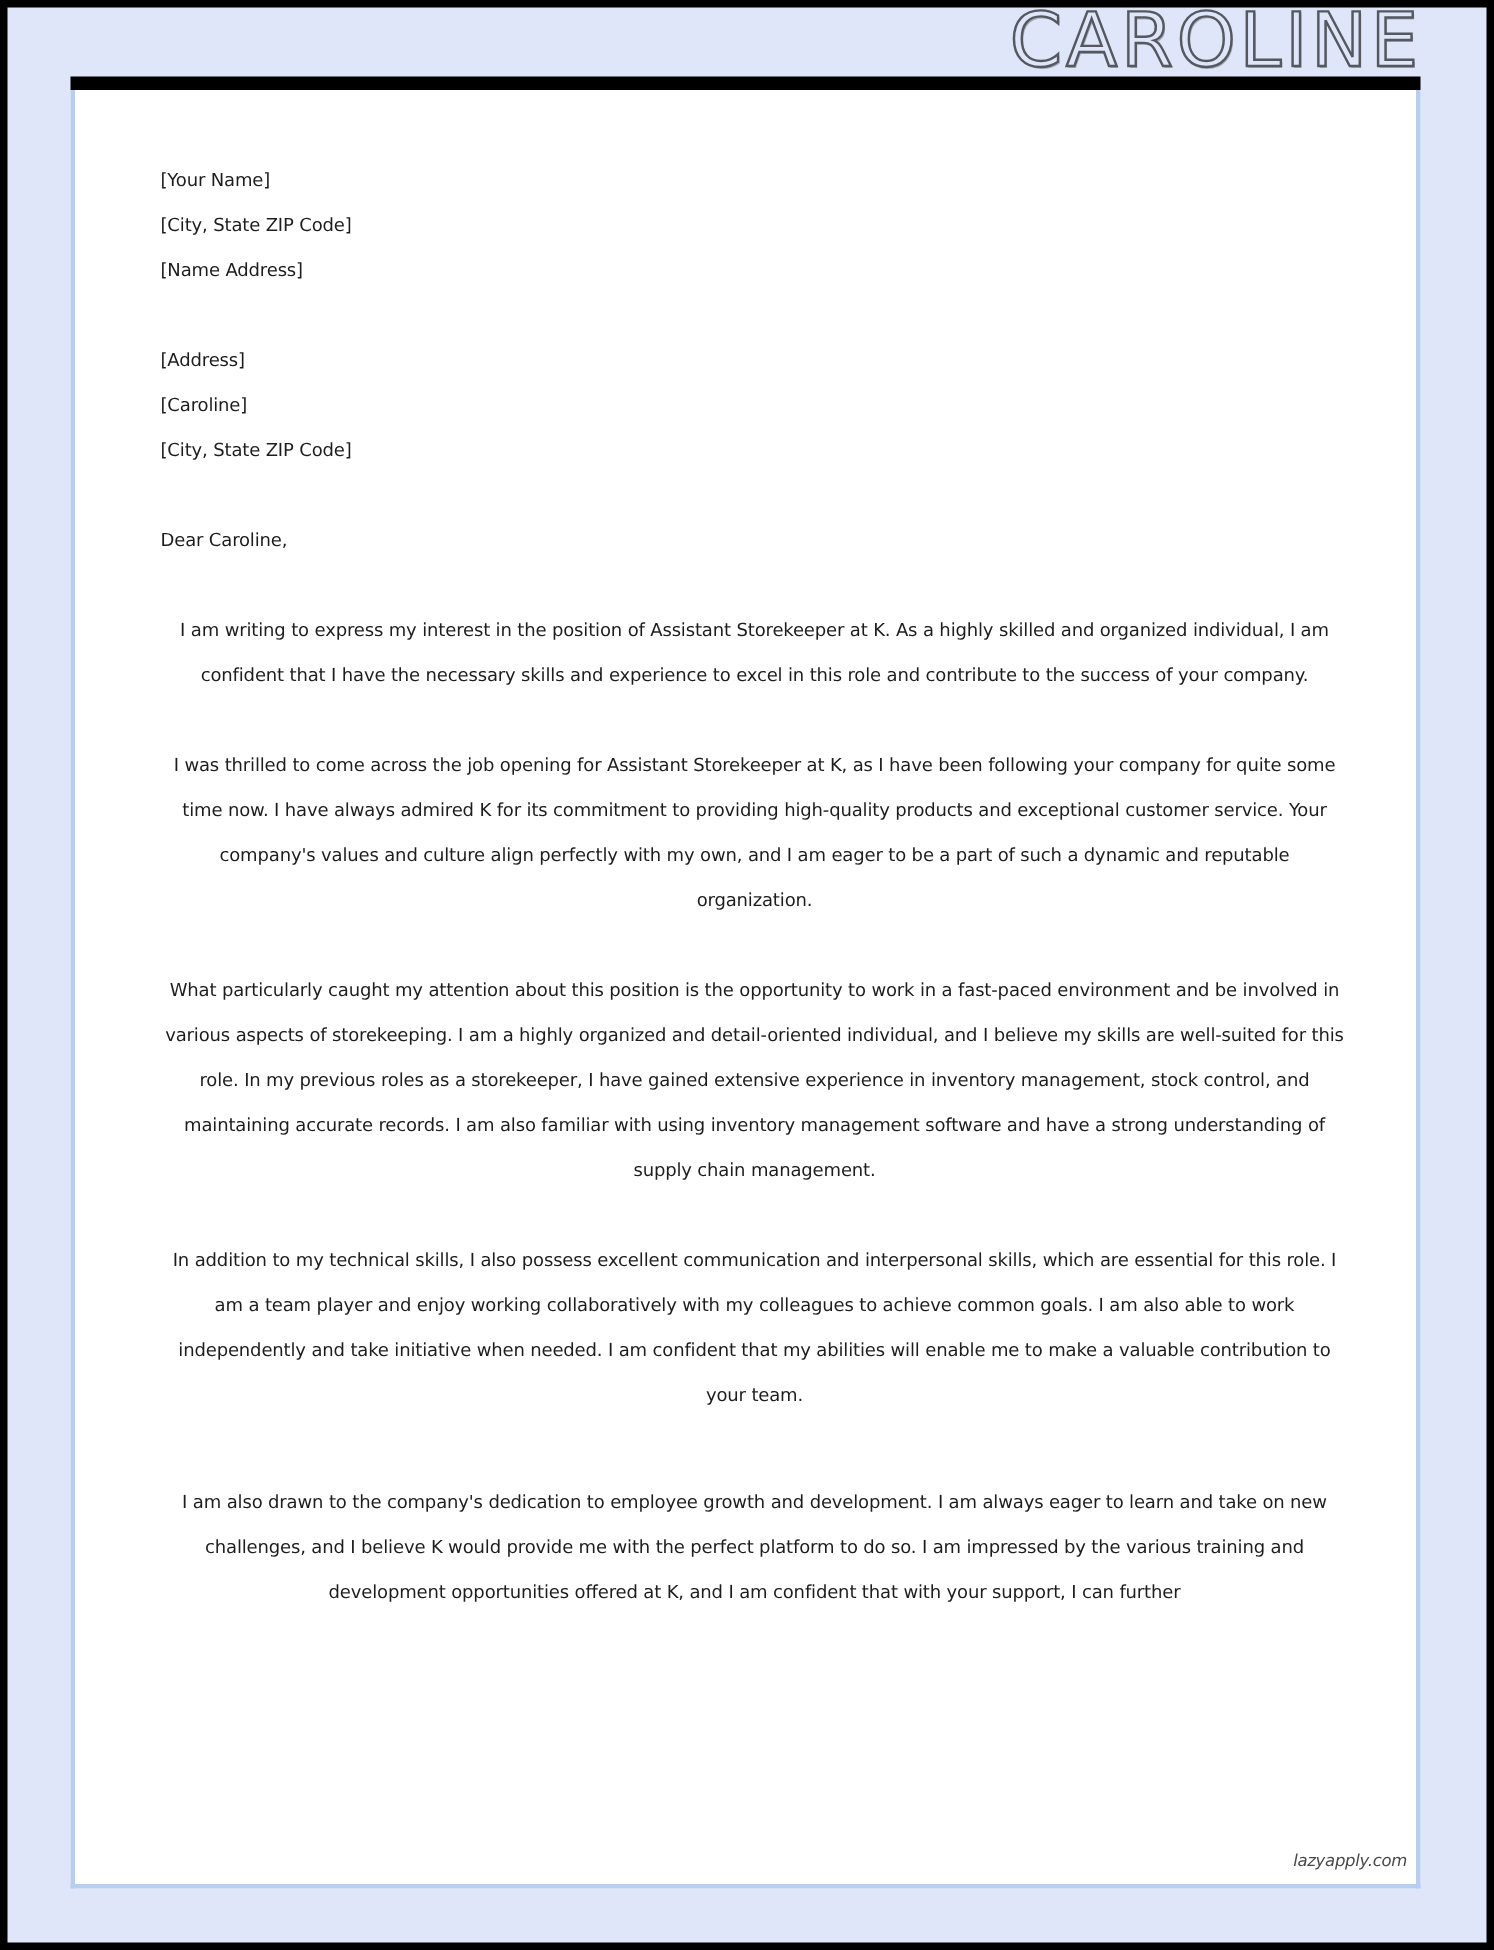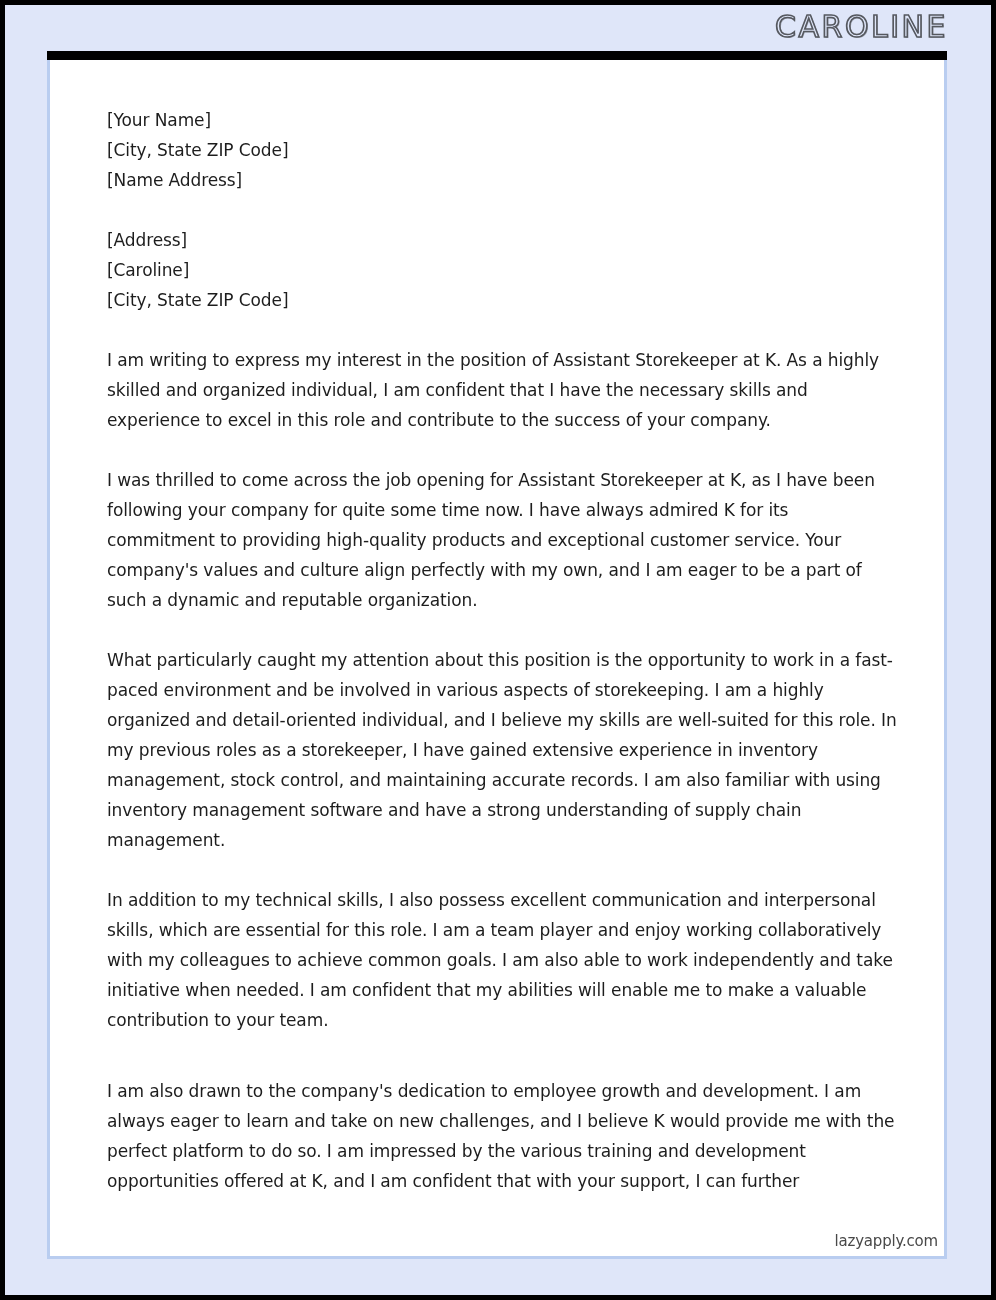--- a/index.html
+++ b/index.html
@@ -31,21 +31,21 @@
     left: 0;
     top: 0;
     width: 986px;
     height: 46px;
   }
   .letterhead-title {
     position: absolute;
     right: 43px;
     top: -4px;
     font-family: "DejaVu Sans", sans-serif;
-    font-size: 30px;
+    font-size: 50px;
     font-weight: 400;
     letter-spacing: 2.5px;
     line-height: 52px;
     color: #dfe6f9;
     -webkit-text-stroke: 1.6px #55585f;
     text-shadow:
        1px 1px 0 rgba(120,125,135,0.55),
       -1px 0px 0 rgba(170,175,185,0.35);
     white-space: nowrap;
   }
@@ -75,55 +75,56 @@
     overflow: visible;
   }
 
   
   .letter-body {
     position: absolute;
     left: 57px;
     top: 45px;
     width: 792px;
     font-family: "DejaVu Sans", sans-serif;
-    font-size: 17px;
+    font-size: 12px;
     line-height: 30px;
     color: #1d1d1d;
     letter-spacing: -0.1px;
   }
   .line {
     white-space: nowrap;
   }
   .addr-block {
     margin: 0 0 30px 0;
   }
   .salutation {
     margin: 0 0 30px 0;
   }
   .para {
     margin: 0 0 30px 0;
-    text-align: left;
+    text-align: center;
   }
   .para:last-child {
     margin-bottom: 0;
     margin-top: 41px;
   }
 
   
   .watermark {
     position: absolute;
     right: 6px;
     bottom: 6px;
     font-family: "DejaVu Sans", sans-serif;
-    font-size: 15px;
+    font-size: 11px;
     line-height: 18px;
     color: #494949;
     letter-spacing: -0.2px;
     white-space: nowrap;
     pointer-events: none;
+    font-style: italic;
   }
 </style>
 </head>
 <body>
 
 <div class="frame">
 
   <div class="letterhead">
     <div class="letterhead-title">CAROLINE</div>
   </div>
@@ -139,20 +140,21 @@
         <div class="line">[City, State ZIP Code]</div>
         <div class="line">[Name Address]</div>
       </div>
 
       <div class="addr-block">
         <div class="line">[Address]</div>
         <div class="line">[Caroline]</div>
         <div class="line">[City, State ZIP Code]</div>
       </div>
 
+      <div class="salutation">Dear Caroline,</div>
 
       <p class="para">I am writing to express my interest in the position of Assistant Storekeeper at K. As a highly skilled and organized individual, I am confident that I have the necessary skills and experience to excel in this role and contribute to the success of your company.</p>
       <p class="para">I was thrilled to come across the job opening for Assistant Storekeeper at K, as I have been following your company for quite some time now. I have always admired K for its commitment to providing high-quality products and exceptional customer service. Your company's values and culture align perfectly with my own, and I am eager to be a part of such a dynamic and reputable organization.</p>
       <p class="para">What particularly caught my attention about this position is the opportunity to work in a fast-paced environment and be involved in various aspects of storekeeping. I am a highly organized and detail-oriented individual, and I believe my skills are well-suited for this role. In my previous roles as a storekeeper, I have gained extensive experience in inventory management, stock control, and maintaining accurate records. I am also familiar with using inventory management software and have a strong understanding of supply chain management.</p>
       <p class="para">In addition to my technical skills, I also possess excellent communication and interpersonal skills, which are essential for this role. I am a team player and enjoy working collaboratively with my colleagues to achieve common goals. I am also able to work independently and take initiative when needed. I am confident that my abilities will enable me to make a valuable contribution to your team.</p>
       <p class="para">I am also drawn to the company's dedication to employee growth and development. I am always eager to learn and take on new challenges, and I believe K would provide me with the perfect platform to do so. I am impressed by the various training and development opportunities offered at K, and I am confident that with your support, I can further</p>
 
     </div>
 
     <div class="watermark">lazyapply.com</div>

